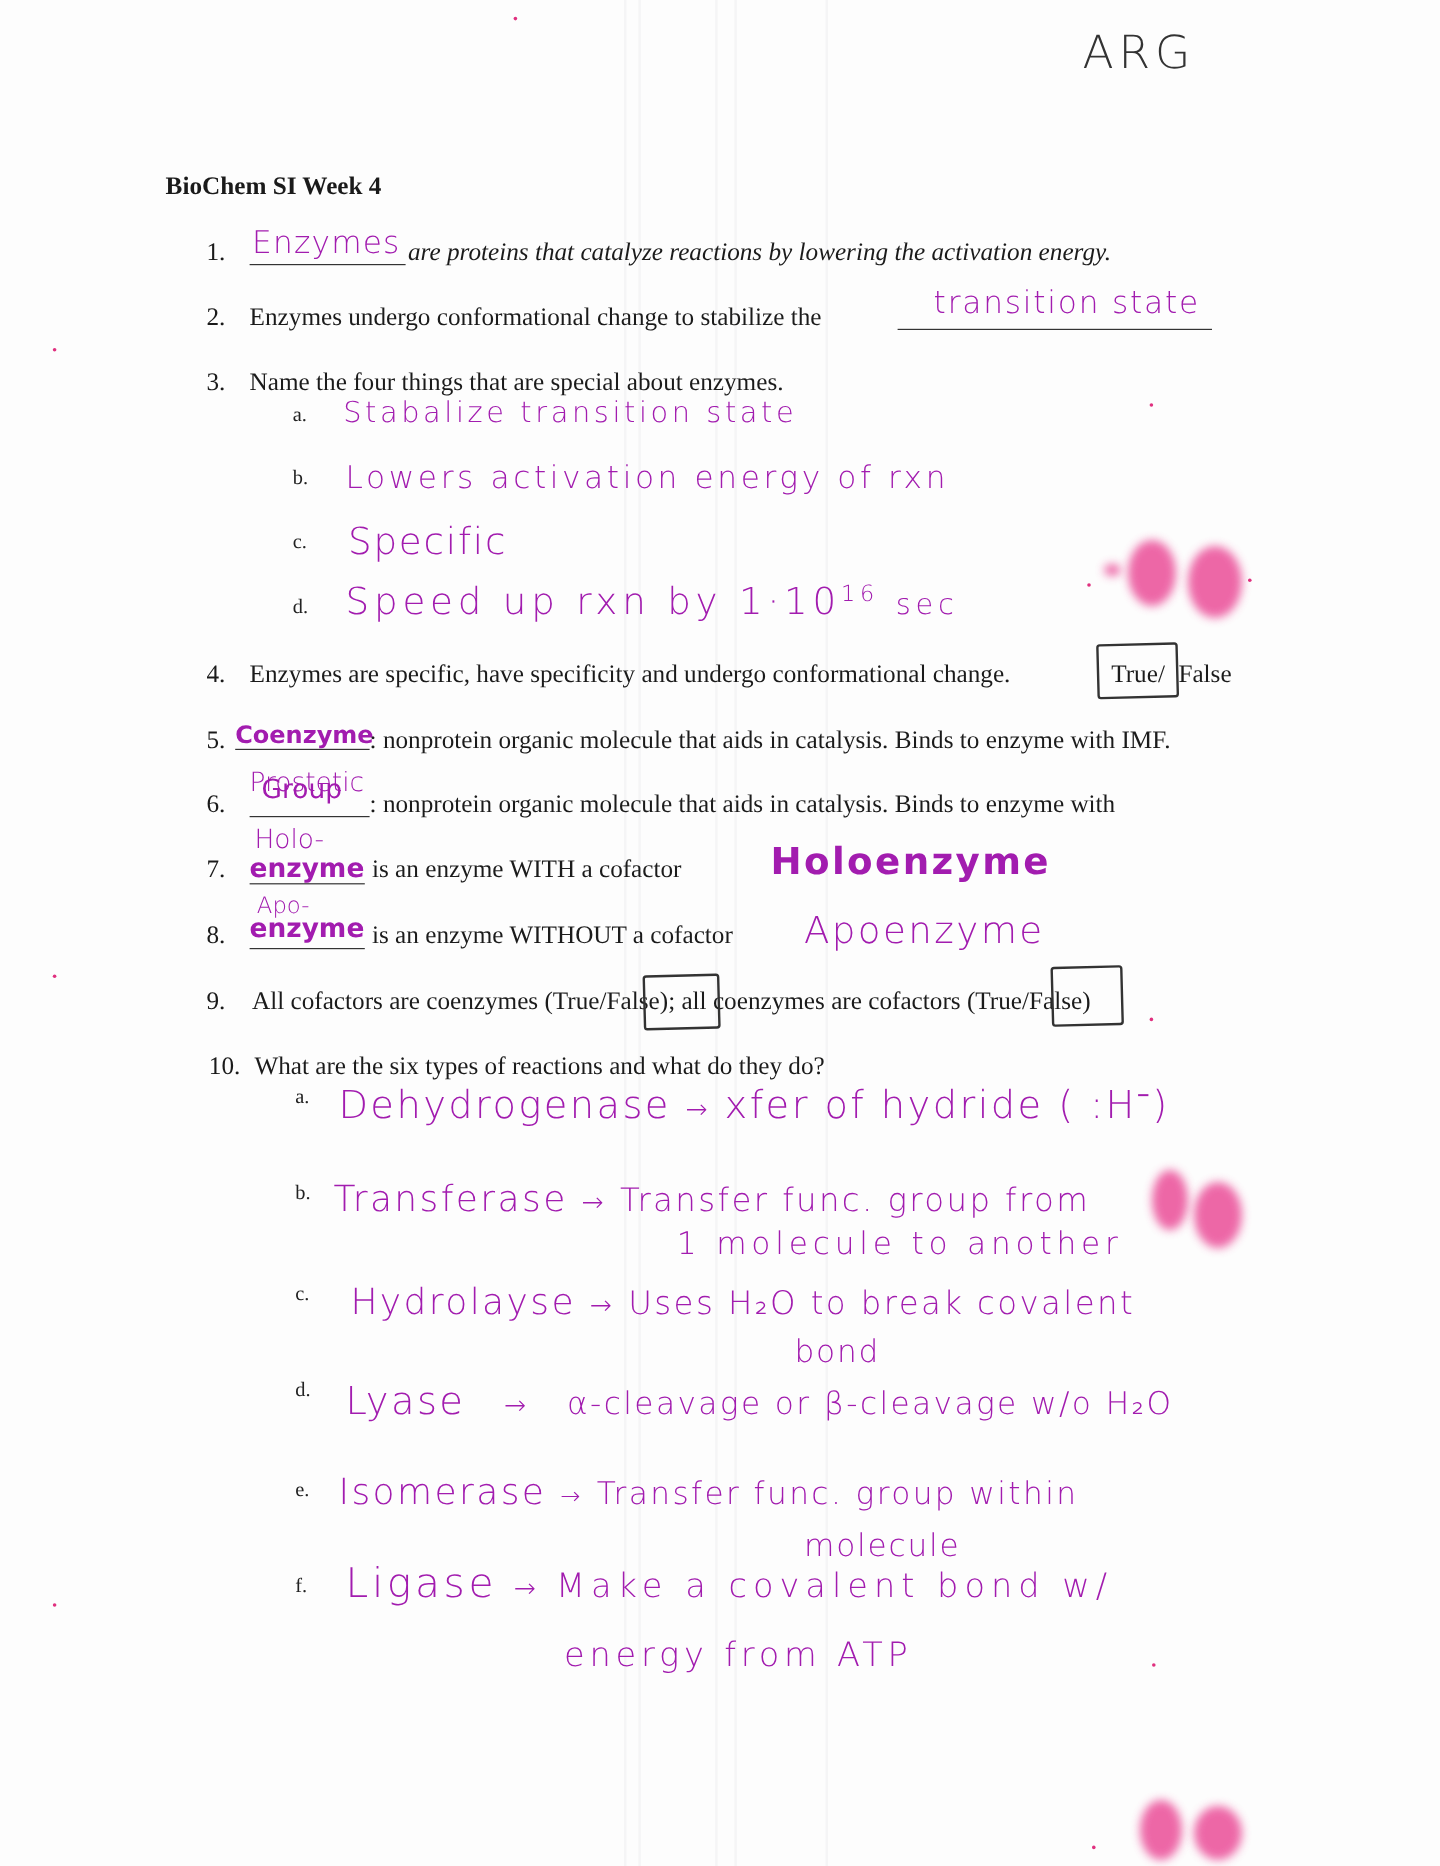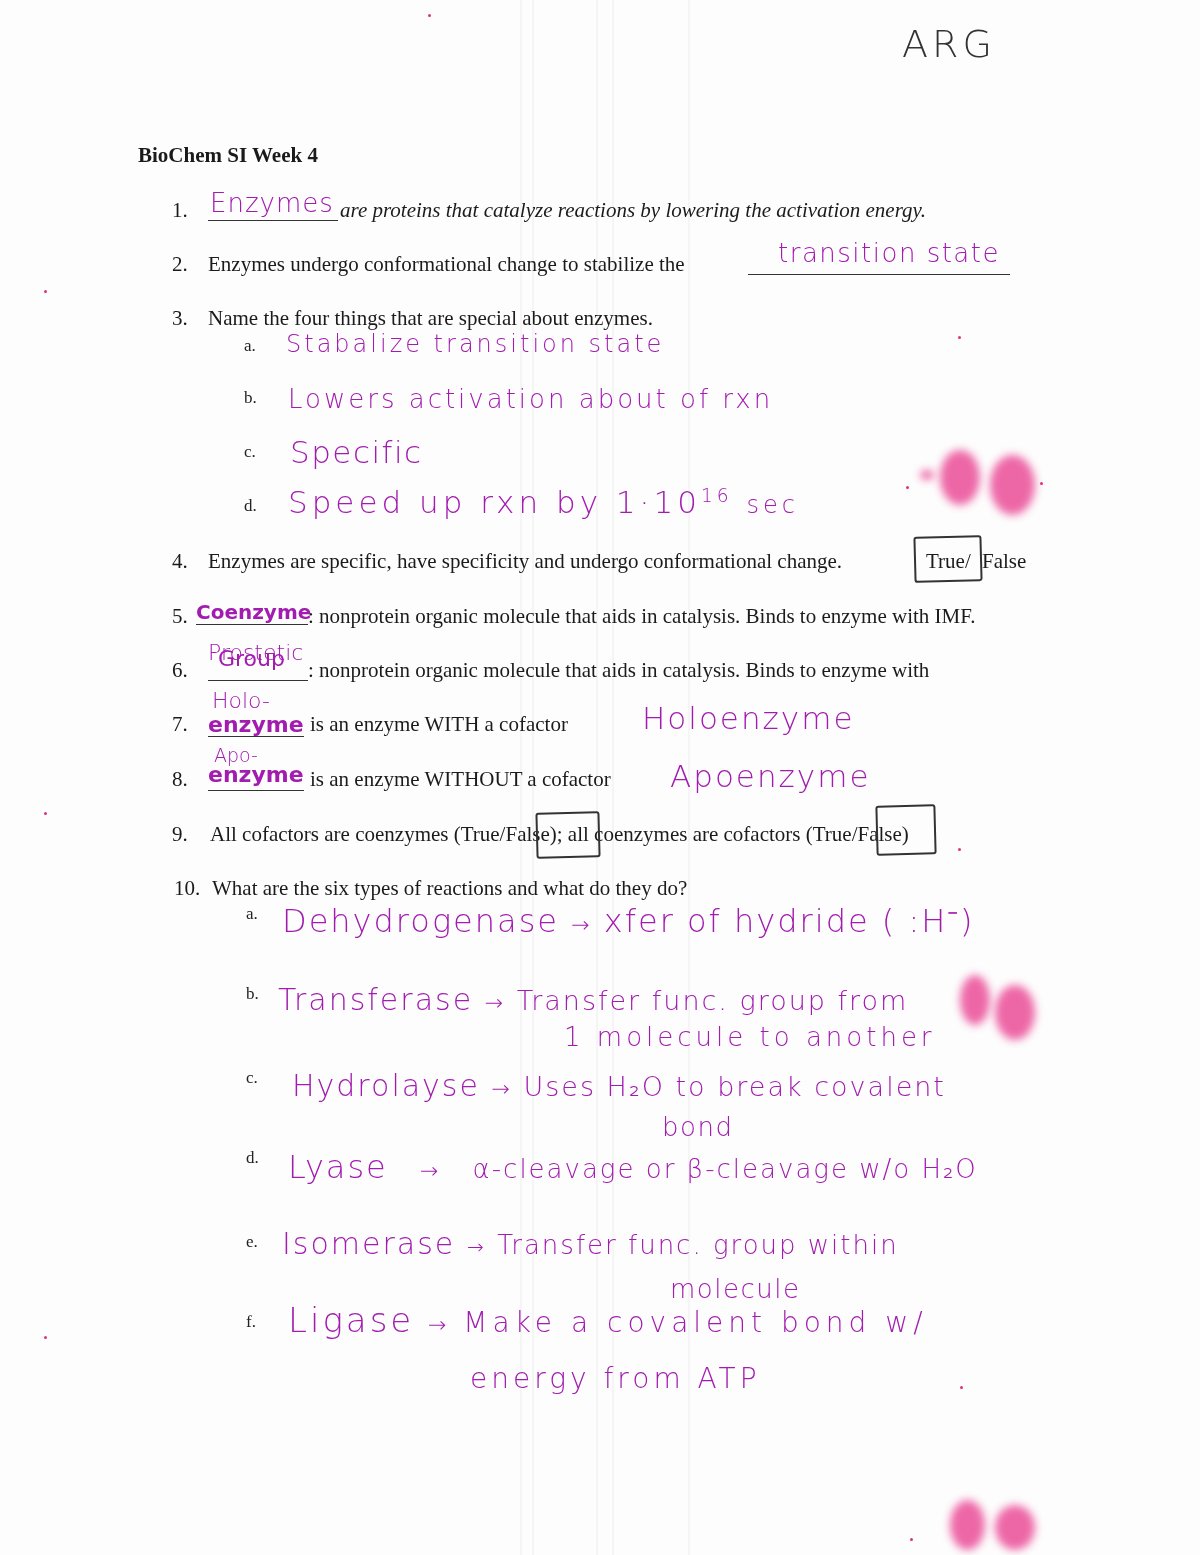--- a/index.html
+++ b/index.html
@@ -51,21 +51,21 @@
 </div>
 
 <div>
   <div class="abs num" style="left:172px; top:306px;">3.</div>
   <div class="abs print" style="left:208px; top:306px;">Name the four things that are special about enzymes.</div>
 
   <div class="abs sublabel" style="left:244px; top:336px;">a.</div>
   <div class="abs hand hand-md" style="left:286px; top:330px; font-size:24px; letter-spacing:3px;">Stabalize transition state</div>
 
   <div class="abs sublabel" style="left:244px; top:388px;">b.</div>
-  <div class="abs hand hand-md" style="left:288px; top:384px; letter-spacing:3px;">Lowers activation about of rxn</div>
+  <div class="abs hand hand-md" style="left:288px; top:384px; letter-spacing:3px;">Lowers activation energy of rxn</div>
 
   <div class="abs sublabel" style="left:244px; top:442px;">c.</div>
   <div class="abs hand hand-lg" style="left:290px; top:434px;">Specific</div>
 
   <div class="abs sublabel" style="left:244px; top:496px;">d.</div>
   <div class="abs hand hand-lg" style="left:288px; top:484px; letter-spacing:4px;text-align:right;">
     <span>Speed up rxn by 1·10</span><sup>16</sup>
     <span style="font-size:24px;">sec</span>
   </div>
 </div>
@@ -100,21 +100,21 @@
   <div class="abs hand hand-sm" style="left:218px; top:646px; font-weight:normal; letter-spacing:0;">Group</div>
   <div class="abs print" style="left:308px; top:658px;">: nonprotein organic molecule that aids in catalysis. Binds to enzyme with</div>
 </div>
 
 <div>
   <div class="abs hand hand-sm" style="left:212px; top:688px; letter-spacing:0;">Holo-</div>
   <div class="abs num" style="left:172px; top:712px;">7.</div>
   <div class="blank" style="left:208px; top:736px; width:96px;"></div>
   <div class="abs hand hand-sm" style="left:208px; top:712px; font-weight:bold; letter-spacing:0;">enzyme</div>
   <div class="abs print" style="left:310px; top:712px;">is an enzyme WITH a cofactor</div>
-  <div class="abs hand hand-lg" style="left:642px; top:700px; letter-spacing:2px;">Holoenzyme</div>
+  <div class="abs hand hand-lg" style="left:642px; top:700px; letter-spacing:2px;font-weight:bold;">Holoenzyme</div>
 </div>
 
 <div>
   <div class="abs hand hand-sm" style="left:214px; top:744px; font-size:19px; letter-spacing:0;">Apo-</div>
   <div class="abs num" style="left:172px; top:767px;">8.</div>
   <div class="blank" style="left:208px; top:790px; width:96px;"></div>
   <div class="abs hand hand-sm" style="left:208px; top:762px; font-weight:bold; letter-spacing:0;">enzyme</div>
   <div class="abs print" style="left:310px; top:767px;">is an enzyme WITHOUT a cofactor</div>
   <div class="abs hand hand-lg" style="left:670px; top:758px; letter-spacing:2px;">Apoenzyme</div>
 </div>

